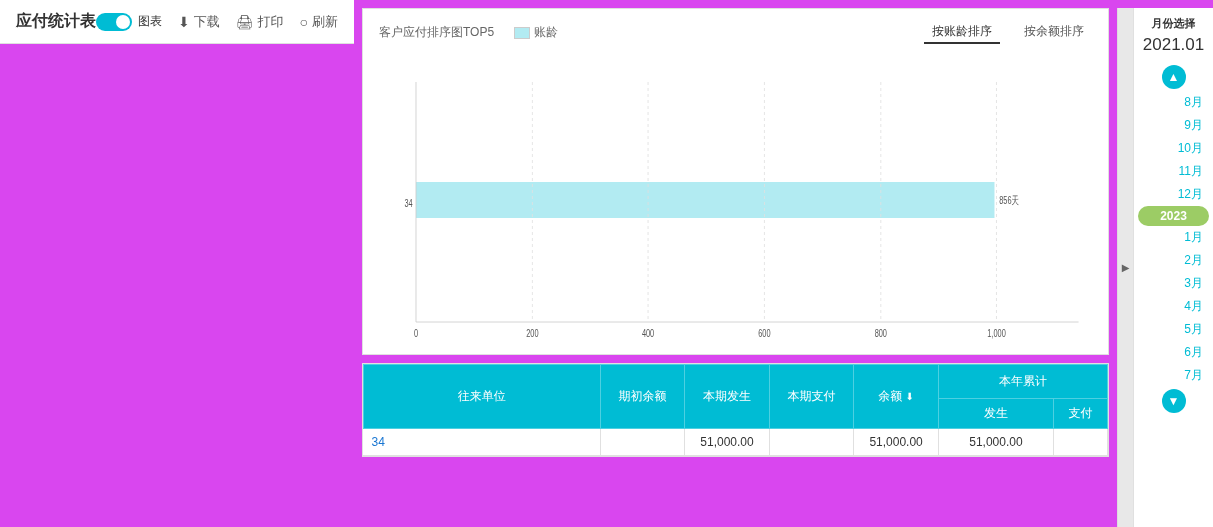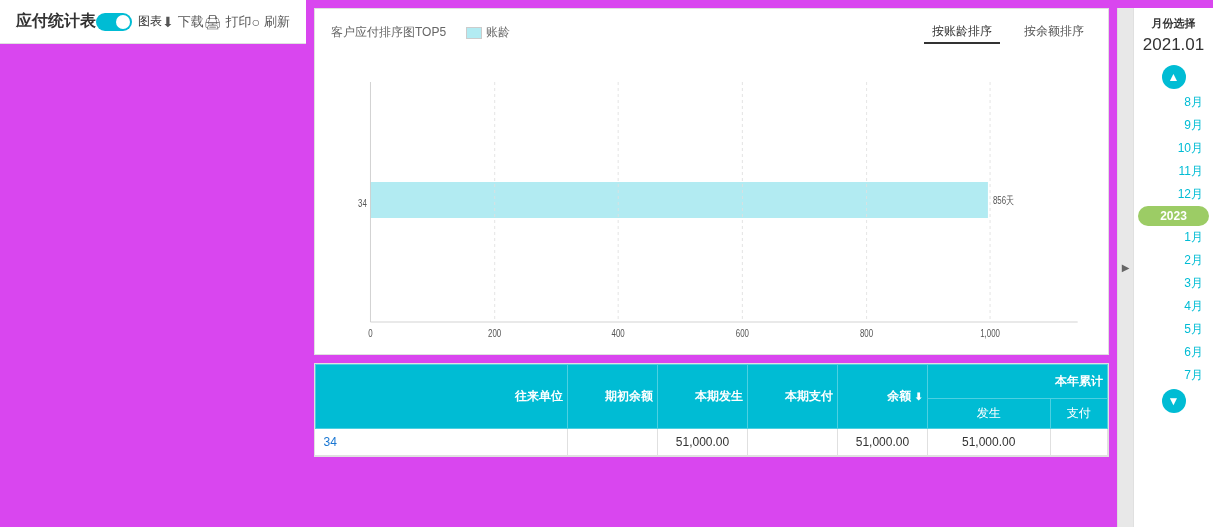--- a/index.html
+++ b/index.html
@@ -3,21 +3,21 @@
   <meta charset="utf-8">
   <style>
     * { box-sizing: border-box; margin: 0; padding: 0; }
     body { font-family: 'Microsoft YaHei', Arial, sans-serif; font-size: 12px; background: #f0f2f5; color: #333; }
 
     .app-container { width: 1213px; min-height: 527px; display: flex; flex-direction: row; background: #d946ef; }
 
     
     .header { display: flex; align-items: center; justify-content: space-between; padding: 8px 16px; background: #fff; border-bottom: 1px solid #e0e0e0; height: 44px; }
     .header-title { font-size: 16px; font-weight: bold; color: #333; }
-    .header-actions { display: flex; align-items: flex-end; }
+    .header-actions { display: flex; align-items: flex-end; gap: 16px; }
     .toggle-wrap { display: flex; align-items: center; gap: 6px; }
     .toggle { width: 36px; height: 18px; background: #00bcd4; border-radius: 9px; position: relative; cursor: pointer; }
     .toggle-knob { width: 14px; height: 14px; background: #fff; border-radius: 50%; position: absolute; top: 2px; right: 2px; }
     .action-btn { display: flex; align-items: center; gap: 4px; cursor: pointer; color: #555; font-size: 13px; }
     .action-icon { font-size: 14px; }
 
     
     .main-content { display: flex; flex: 1; overflow: hidden; }
 
     
@@ -34,21 +34,21 @@
     .sort-btn.active { color: #333; border-bottom: 2px solid #333; }
 
     
     .chart-area { position: relative; height: 290px; }
     .chart-svg { width: 100%; height: 100%; }
 
     
     .table-section { background: #fff; margin: 8px; border: 1px solid #e0e0e0; }
     .table-wrapper { overflow-x: auto; }
     table { width: 100%; border-collapse: collapse; }
-    .table-header-row th { background: #00bcd4; color: #fff; text-align: right; padding: 8px 4px; font-size: 12px; font-weight: bold; border: 1px solid #4dd0e1; }
+    .table-header-row th { background: #00bcd4; color: #fff; text-align: center; padding: 8px 4px; font-size: 12px; font-weight: normal; border: 1px solid #4dd0e1; }
     .table-sub-header th { background: #00bcd4; color: #fff; text-align: center; padding: 6px 4px; font-size: 12px; font-weight: normal; border: 1px solid #4dd0e1; }
     .table-data-row td { padding: 6px 8px; font-size: 12px; border-bottom: 1px solid #e0e0e0; border-right: 1px solid #e0e0e0; text-align: center; }
     .table-data-row td:first-child { text-align: left; }
     .table-data-row td a { color: #1976d2; text-decoration: none; }
     .col-unit { width: 28%; }
     .col-period-bal { width: 10%; }
     .col-current-occur { width: 10%; }
     .col-current-pay { width: 10%; }
     .col-balance { width: 10%; }
     .col-ytd { width: 20%; }

